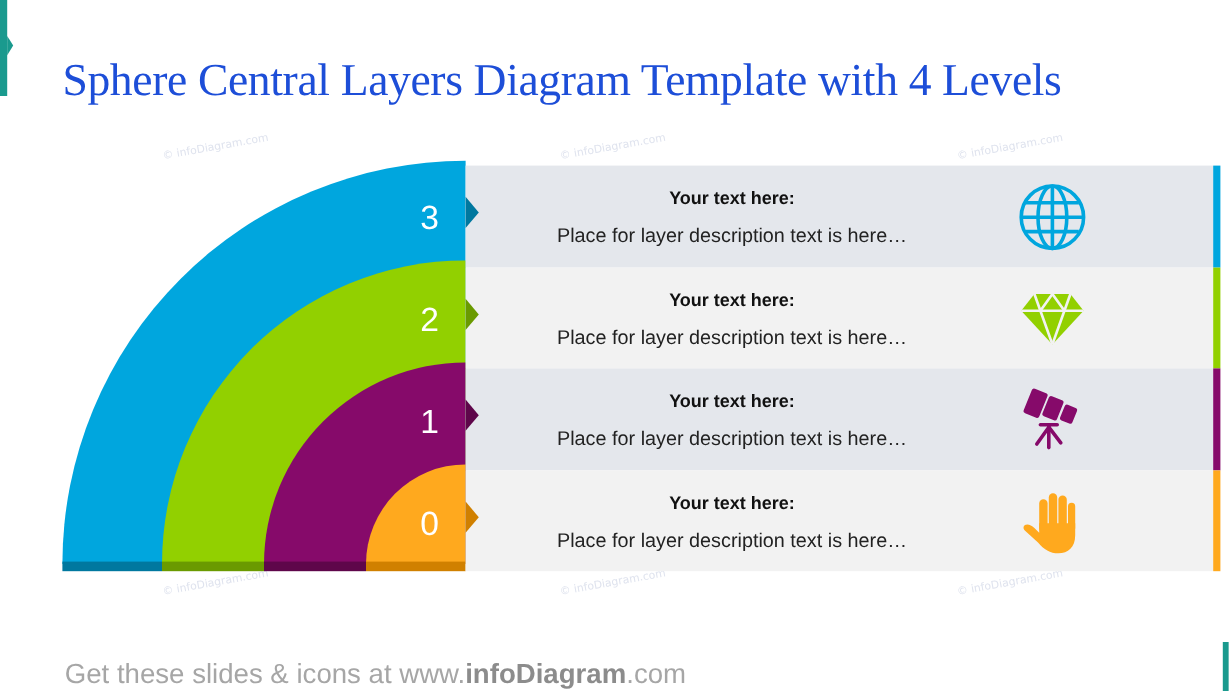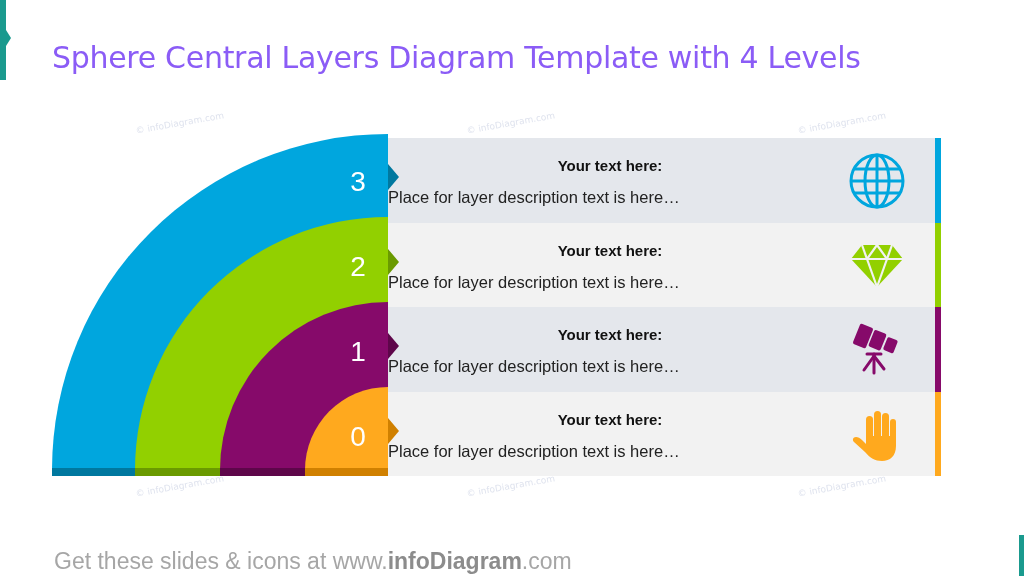--- a/index.html
+++ b/index.html
@@ -16,41 +16,42 @@
       content: ""; position: absolute; left: 6px; top: 30px;
       border-top: 8px solid transparent; border-bottom: 8px solid transparent;
       border-left: 5px solid #1a9a8e;
     }
     .corner-marker {
       position: absolute; right: 0; top: 535px; width: 5px; height: 41px;
       background: #1a9a8e;
     }
     .title {
       position: absolute; left: 52px; top: 20px;
-      font-size: 30px; color: #8b5cf6; font-weight: normal; letter-spacing: -0.3px;
+      font-size: 38px; color: #1d4ed8; font-weight: normal; letter-spacing: -0.3px;
       white-space: nowrap;
+      font-family: Liberation Serif, serif;
     }
     .watermark {
       position: absolute; font-size: 9px; color: #dfe3ee;
       transform: rotate(-10deg); white-space: nowrap;
     }
     .arcs { position: absolute; left: 0; top: 0; }
     .row {
-      position: absolute; left: 388px; width: 547px; height: 84.5px;
+      position: absolute; left: 388px; width: 623px; height: 84.5px;
     }
     .row .bar {
       position: absolute; right: -6px; top: 0; width: 6px; height: 100%;
     }
     .row .heading {
       position: absolute; left: 0; width: 444px; top: 19px; text-align: center;
       font-size: 15px; font-weight: bold; color: #111;
       font-family: "Liberation Sans", sans-serif;
     }
     .row .desc {
-      position: absolute; left: 0; width: 444px; top: 50px; text-align: left;
+      position: absolute; left: 0; width: 444px; top: 50px; text-align: center;
       font-size: 16.5px; color: #222; font-family: "Liberation Sans", sans-serif;
       white-space: nowrap;
     }
     .row .icon {
       position: absolute; left: 460px; top: 14px; width: 58px; height: 58px;
     }
     .row .pointer {
       position: absolute; left: 0; top: 26px; width: 0; height: 0;
       border-top: 13px solid transparent; border-bottom: 13px solid transparent;
       border-left: 11px solid #000;

